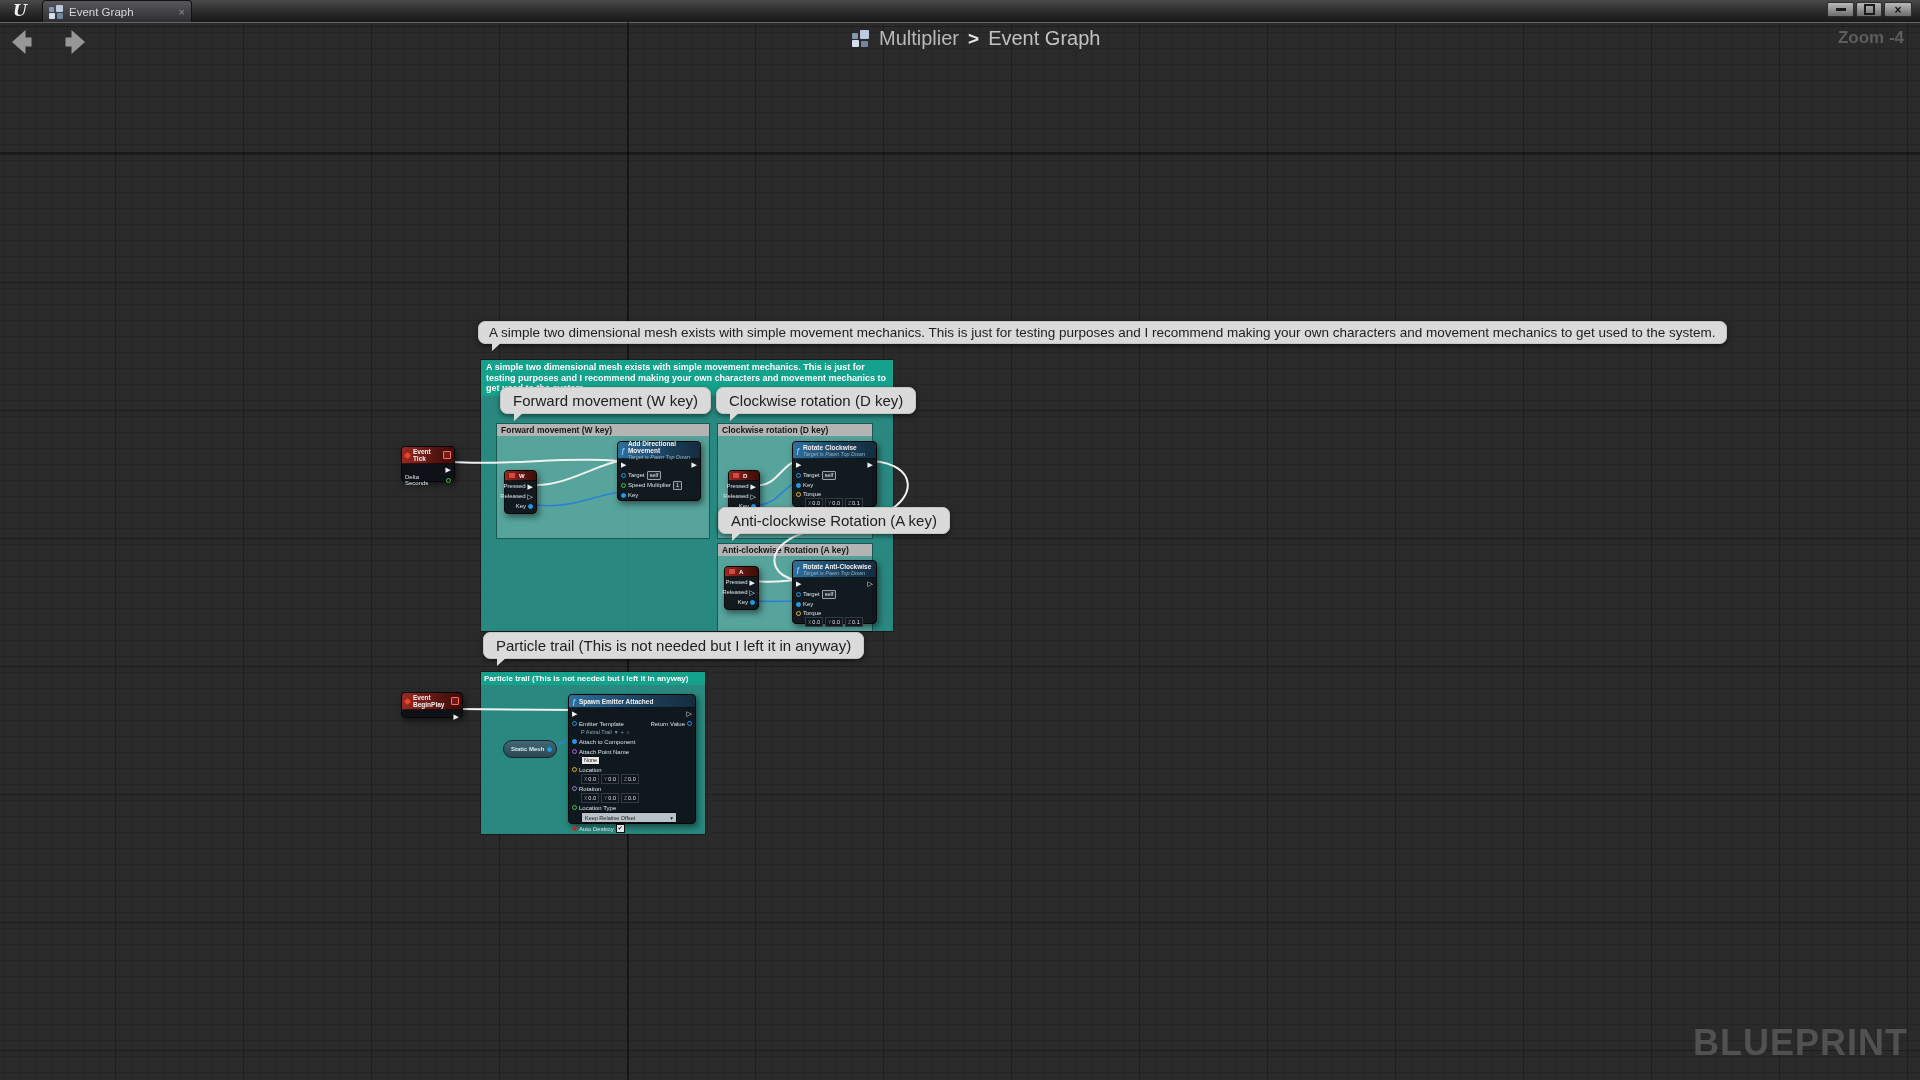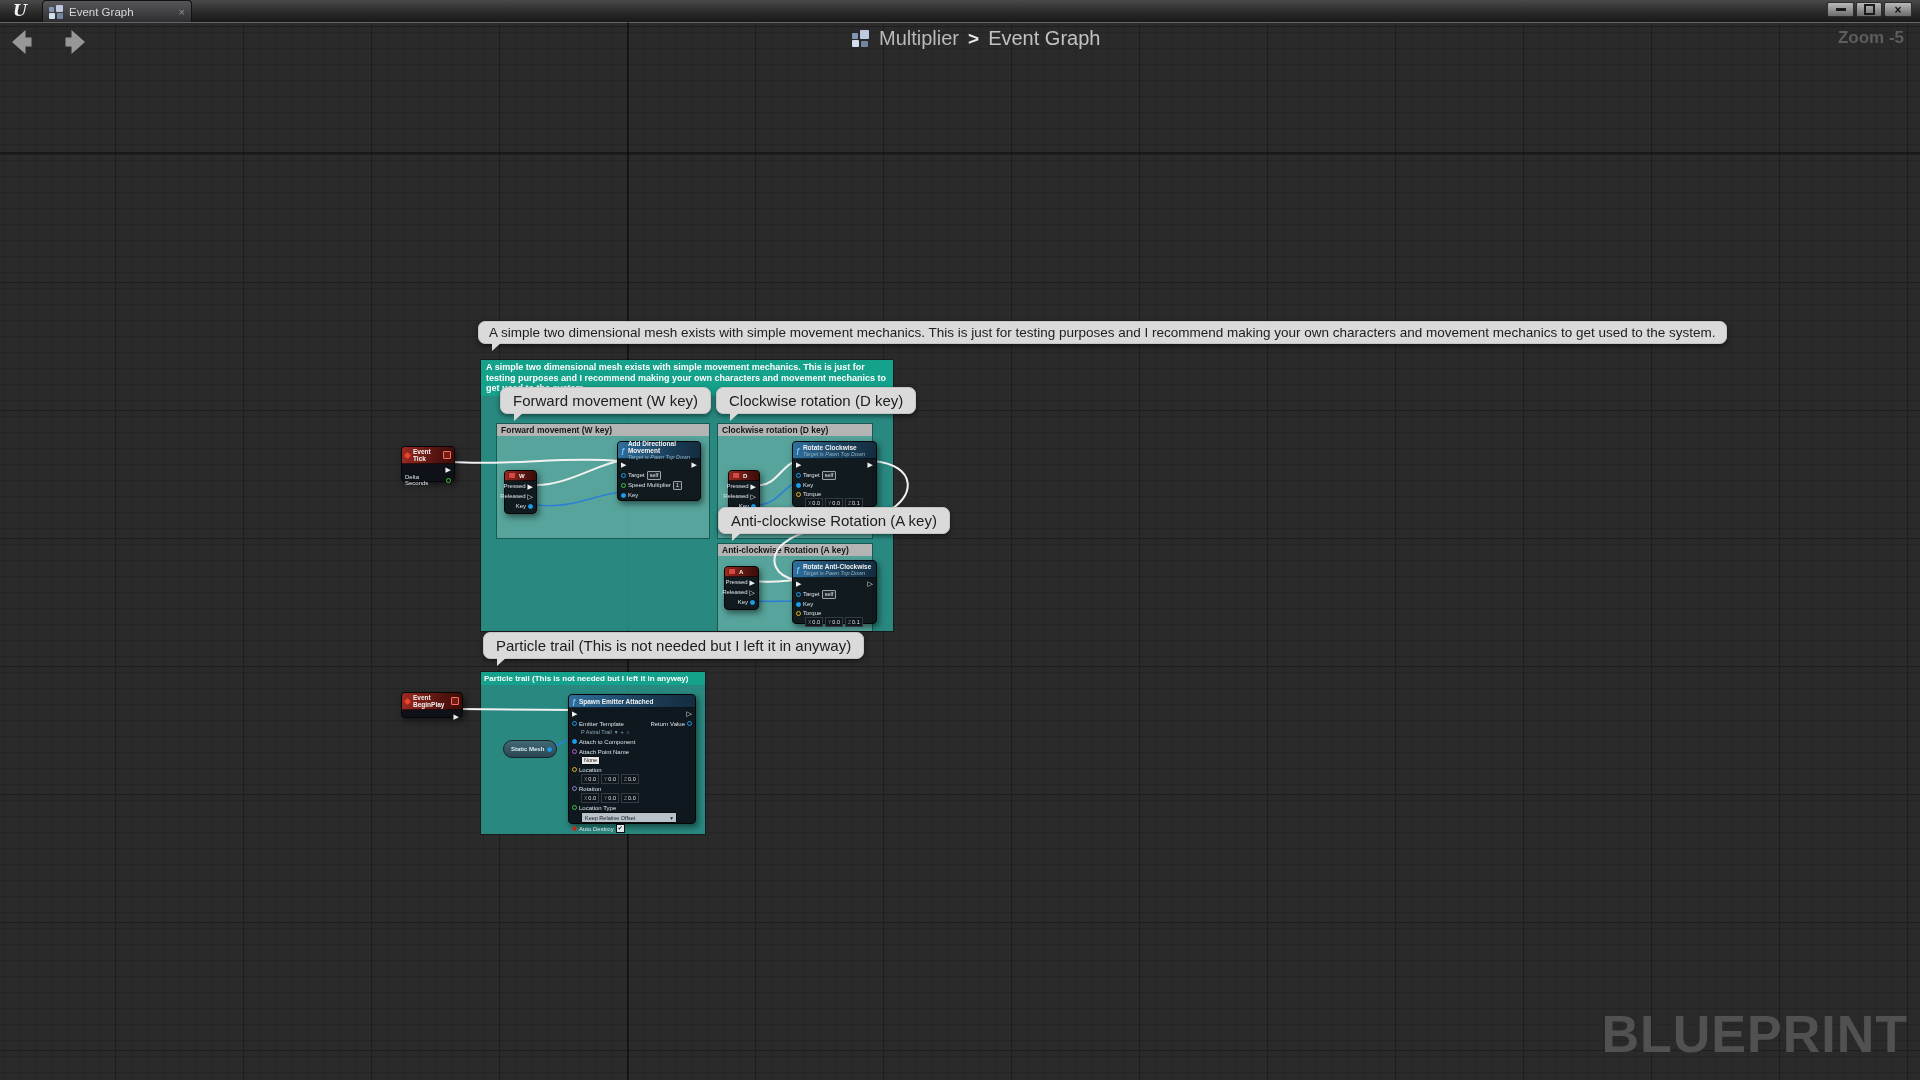--- a/index.html
+++ b/index.html
@@ -36,21 +36,21 @@
       linear-gradient(90deg,#252525 1px,transparent 1px);
     background-size:128px 128px,128px 128px,16px 16px,16px 16px;
     background-position:115px 3px,115px 3px,3px 9px,3px 9px;}
   .axis{position:absolute;background:rgba(0,0,0,.4);z-index:1;}
 
   #breadcrumb{position:absolute;left:852px;top:27px;display:flex;align-items:center;gap:9px;z-index:2;}
   #breadcrumb .bc-root{font-size:20px;color:#b9b9b9;}
   #breadcrumb .bc-sep{font-size:19px;color:#e8e8e8;font-weight:bold;}
   #breadcrumb .bc-cur{font-size:20px;color:#c2c2c2;}
   #zoomlabel{position:absolute;right:16px;top:28px;font-size:17px;font-weight:bold;color:#5d5d5d;z-index:2;}
-  #watermark{position:absolute;right:12px;bottom:16px;font-size:52px;font-weight:bold;color:#515151;
+  #watermark{position:absolute;right:12px;bottom:16px;font-size:36px;font-weight:bold;color:#515151;
     letter-spacing:1px;z-index:1;}
   .navarrow{position:absolute;top:29px;width:30px;height:26px;z-index:2;cursor:pointer;}
 
   
   .comment{position:absolute;border:1px solid rgba(0,0,0,.35);display:flex;flex-direction:column;box-sizing:border-box;}
   .comment .chdr{font-weight:bold;color:#fff;}
   .comment .cbody{flex:1;}
   .c-teal{z-index:2;}
   .c-teal .chdr{background:#14a28c;font-size:9px;line-height:10.5px;padding:2px 5px;}
   .c-teal .cbody{background:rgba(41,148,138,.9);}
@@ -150,21 +150,21 @@
   <span class="gridico" style="width:18px;height:17px;">
     <span style="left:0;top:3px;width:6px;height:6px;background:#8396b5;"></span>
     <span style="left:8px;top:0;width:9px;height:9px;background:#bcc9de;"></span>
     <span style="left:0;top:10px;width:7px;height:7px;background:#d5deed;"></span>
     <span style="left:9px;top:11px;width:7px;height:6px;background:#74859f;"></span>
   </span>
   <span class="bc-root">Multiplier</span>
   <span class="bc-sep">&gt;</span>
   <span class="bc-cur">Event Graph</span>
 </div>
-<div id="zoomlabel">Zoom -5</div>
+<div id="zoomlabel">Zoom -4</div>
 <div id="watermark">BLUEPRINT</div>
 
 <div class="comment c-teal" style="left:480px;top:359px;width:414px;height:273px;">
   <div class="chdr">A simple two dimensional mesh exists with simple movement mechanics. This is just for testing purposes and I recommend making your own characters and movement mechanics to get used to the system.</div>
   <div class="cbody"></div>
 </div>
 
 <div class="comment c-inner" style="left:496px;top:423px;width:214px;height:116px;">
   <div class="chdr">Forward movement (W key)</div>
   <div class="cbody"></div>

